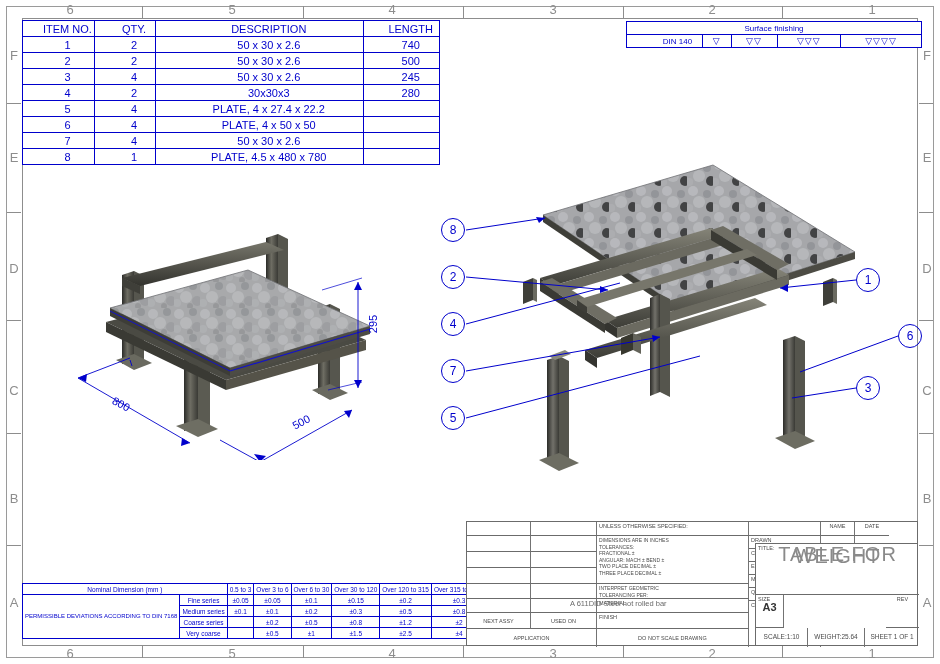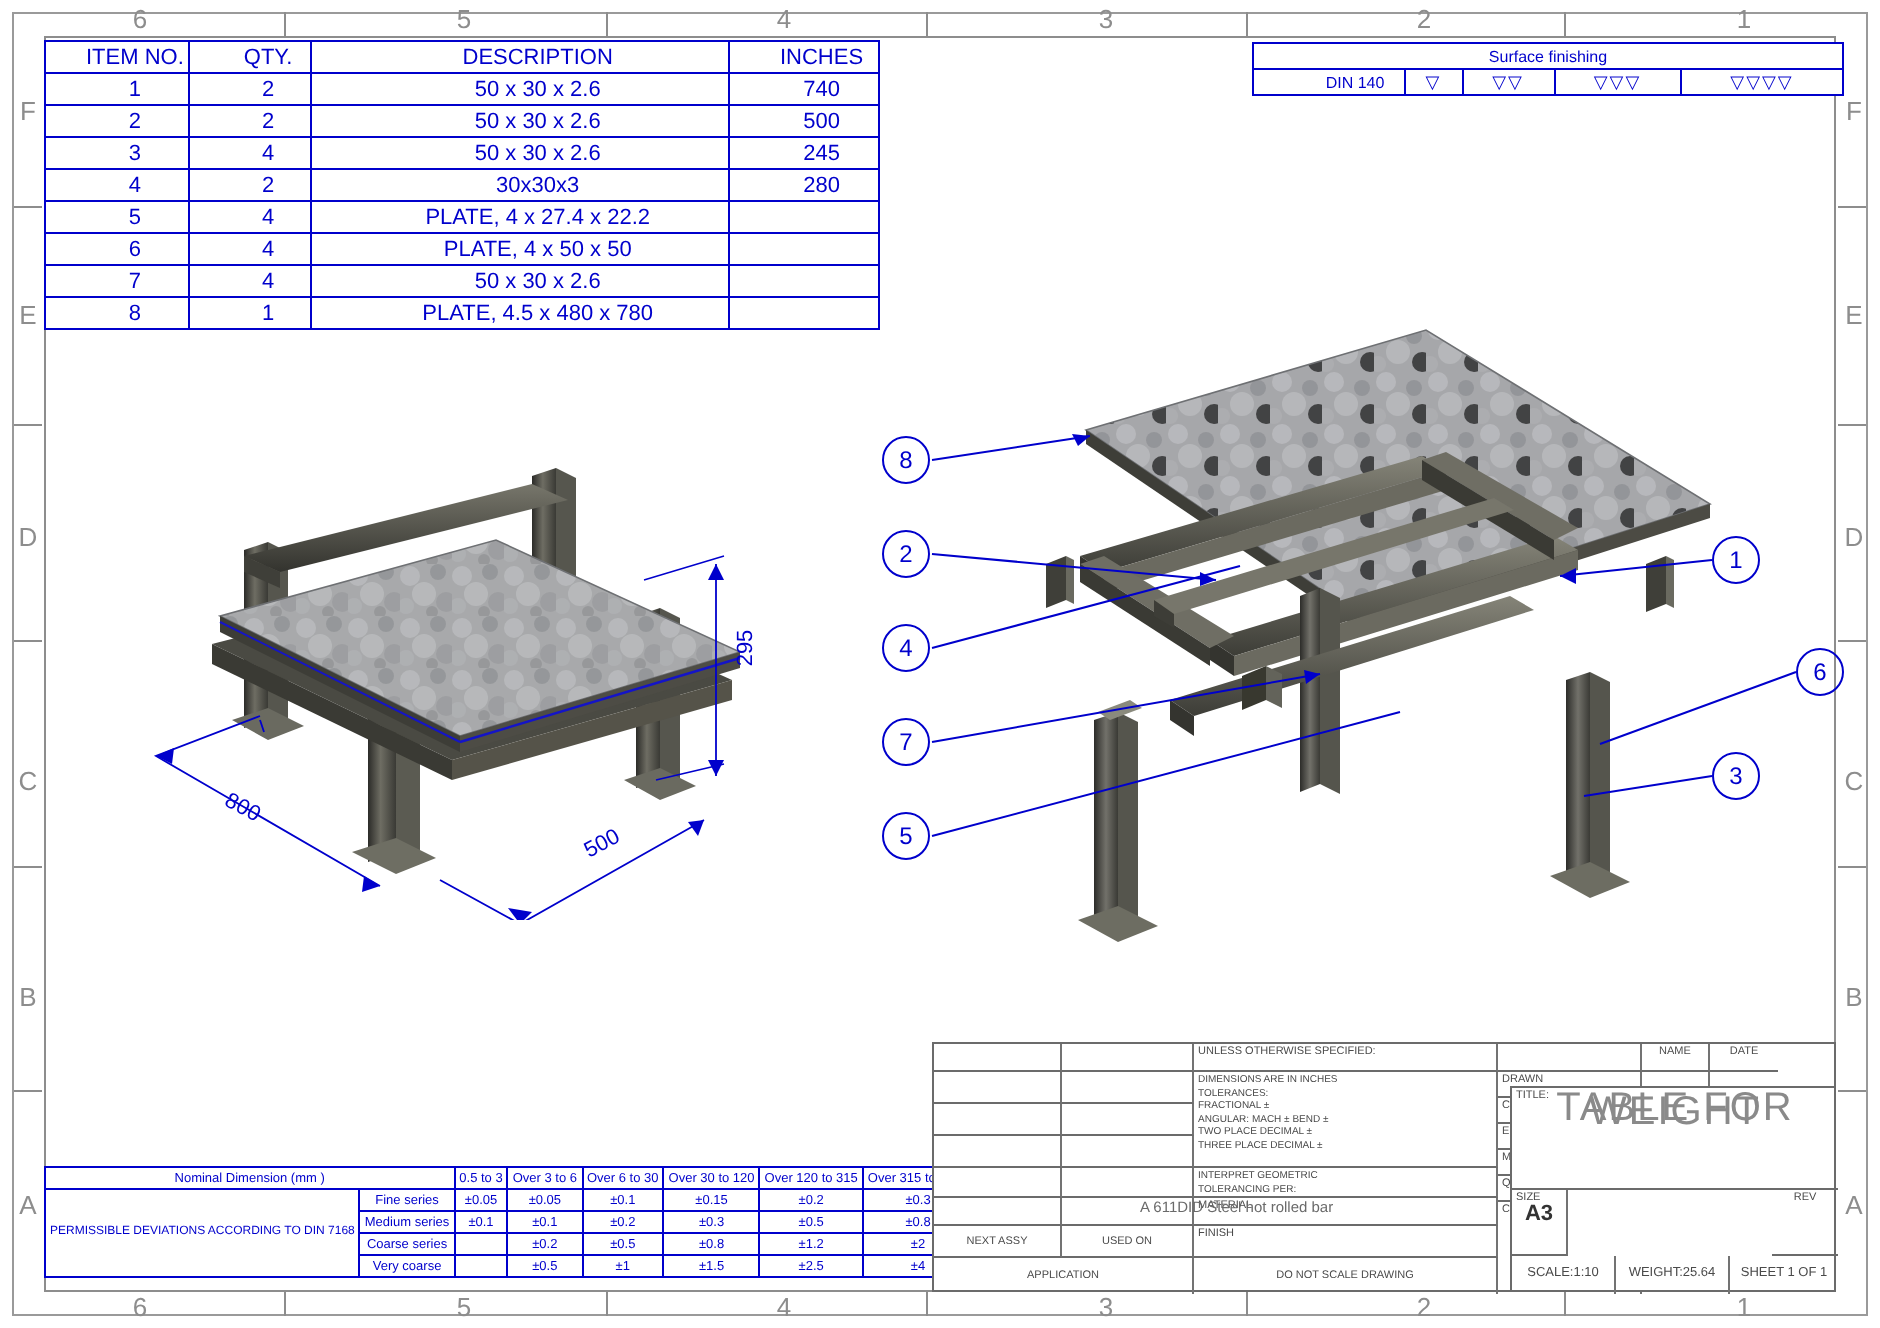--- a/index.html
+++ b/index.html
@@ -188,21 +188,21 @@
   <div class="zone-tick v" style="left:463px;top:646px;"></div>
   <div class="zone-tick v" style="left:623px;top:646px;"></div>
   <div class="zone-tick v" style="left:782px;top:646px;"></div>
 
   <table class="cad-table" id="bom-table">
     <tbody>
         <tr>
       <th class="c-item">ITEM NO.</th>
       <th class="c-qty">QTY.</th>
       <th class="c-desc">DESCRIPTION</th>
-      <th class="c-len">INCHES</th>
+      <th class="c-len">LENGTH</th>
     </tr>
     <tr>
       <td>1</td>
       <td>2</td>
       <td>50 x 30 x 2.6</td>
       <td>740</td>
     </tr>
     <tr>
       <td>2</td>
       <td>2</td>

